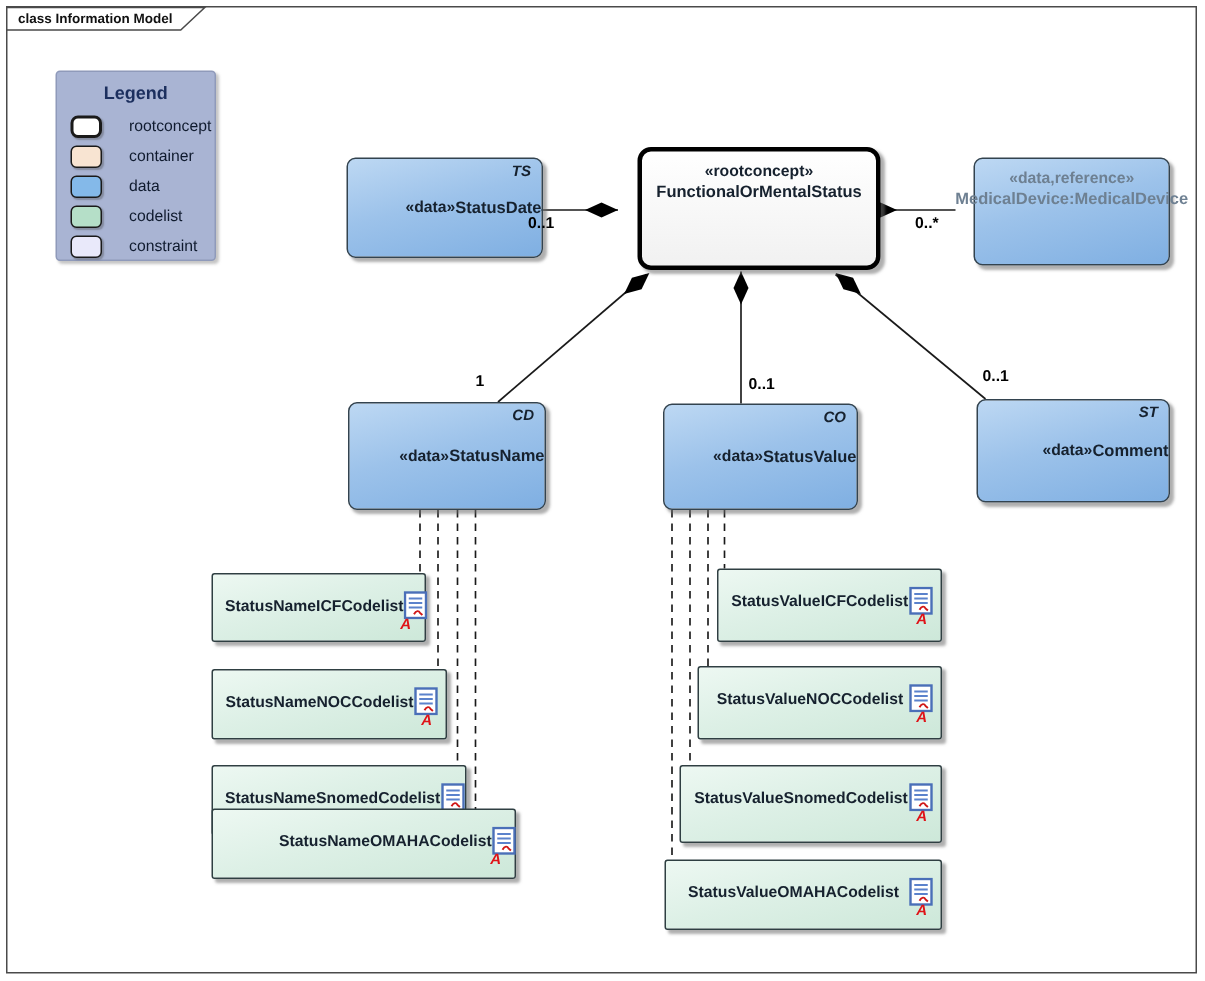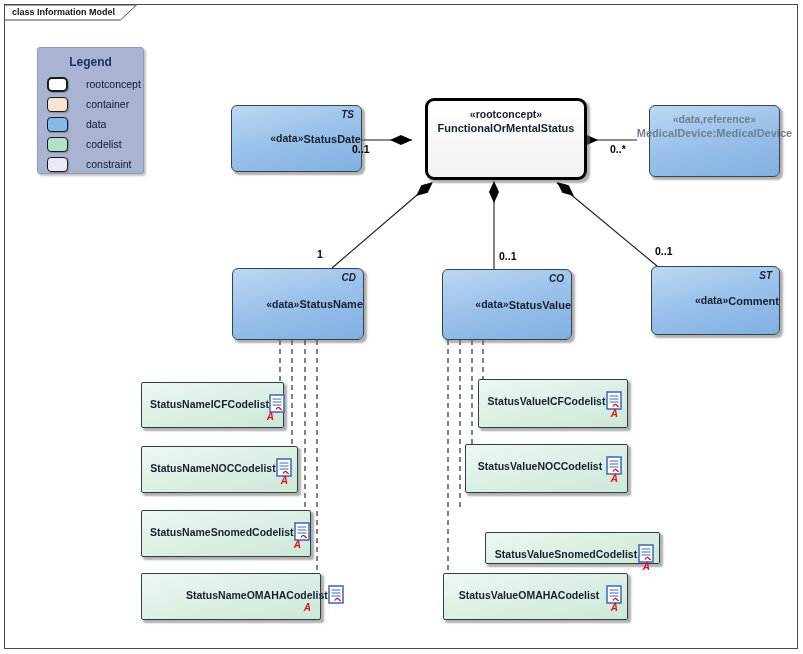--- a/index.html
+++ b/index.html
@@ -35,24 +35,24 @@
   .cl { position:absolute; box-sizing:border-box; border:1.3px solid #2f3f42; border-radius:2px;
         box-shadow:2.5px 2.5px 2px rgba(110,110,110,0.55); }
   .cl .row { display:flex; align-items:center; height:31px; padding:5px 5px 0 8px; }
   .cl .lbl { flex:1; text-align:center; font-size:10.5px; font-weight:bold; color:#16212e; }
   .cl .doc { width:16px; height:19px; flex:0 0 auto; }
   .cl .amark { position:absolute; right:9px; top:28px; font-size:10px; font-weight:bold; font-style:italic; color:#df1318; }
 
   .cl-0 { left:141px; top:382px; width:143px; height:46px; }
   .cl-1 { left:141px; top:446px; width:157px; height:47px; }
   .cl-2 { left:141px; top:510px; width:170px; height:47px; }
-  .cl-3 { left:141px; top:573px; width:180px; height:47px;padding-left:36px; }
+  .cl-3 { left:141px; top:539px; width:203px; height:47px;padding-left:36px; }
   .cl-4 { left:478px; top:379px; width:150px; height:49px; }
   .cl-5 { left:465px; top:444px; width:163px; height:49px; }
-  .cl-6 { left:453px; top:532px; width:175px; height:32px;margin-left:32px; }
+  .cl-6 { left:453px; top:510px; width:175px; height:52px; }
   .cl-7 { left:443px; top:573px; width:185px; height:47px; }
 
   
   .legend { position:absolute; left:37px; top:47px; width:105px; height:125px; border:1px solid #8f9aba;
             border-radius:3px; box-shadow:2px 2px 2px rgba(110,110,110,0.4); }
   .legend-title { text-align:center; font-size:12px; font-weight:bold; color:#1c2f5e; margin-top:7px; }
   .legend-items { margin-top:5px; }
   .legend-item { display:flex; align-items:center; height:20px; margin-left:9px; }
   .swatch { box-sizing:border-box; width:21px; height:15px; border:1.2px solid #1a1a1a; border-radius:4px;
             margin-right:8px; box-shadow:1px 1px 1px rgba(60,60,60,0.35); background:#fff; }

